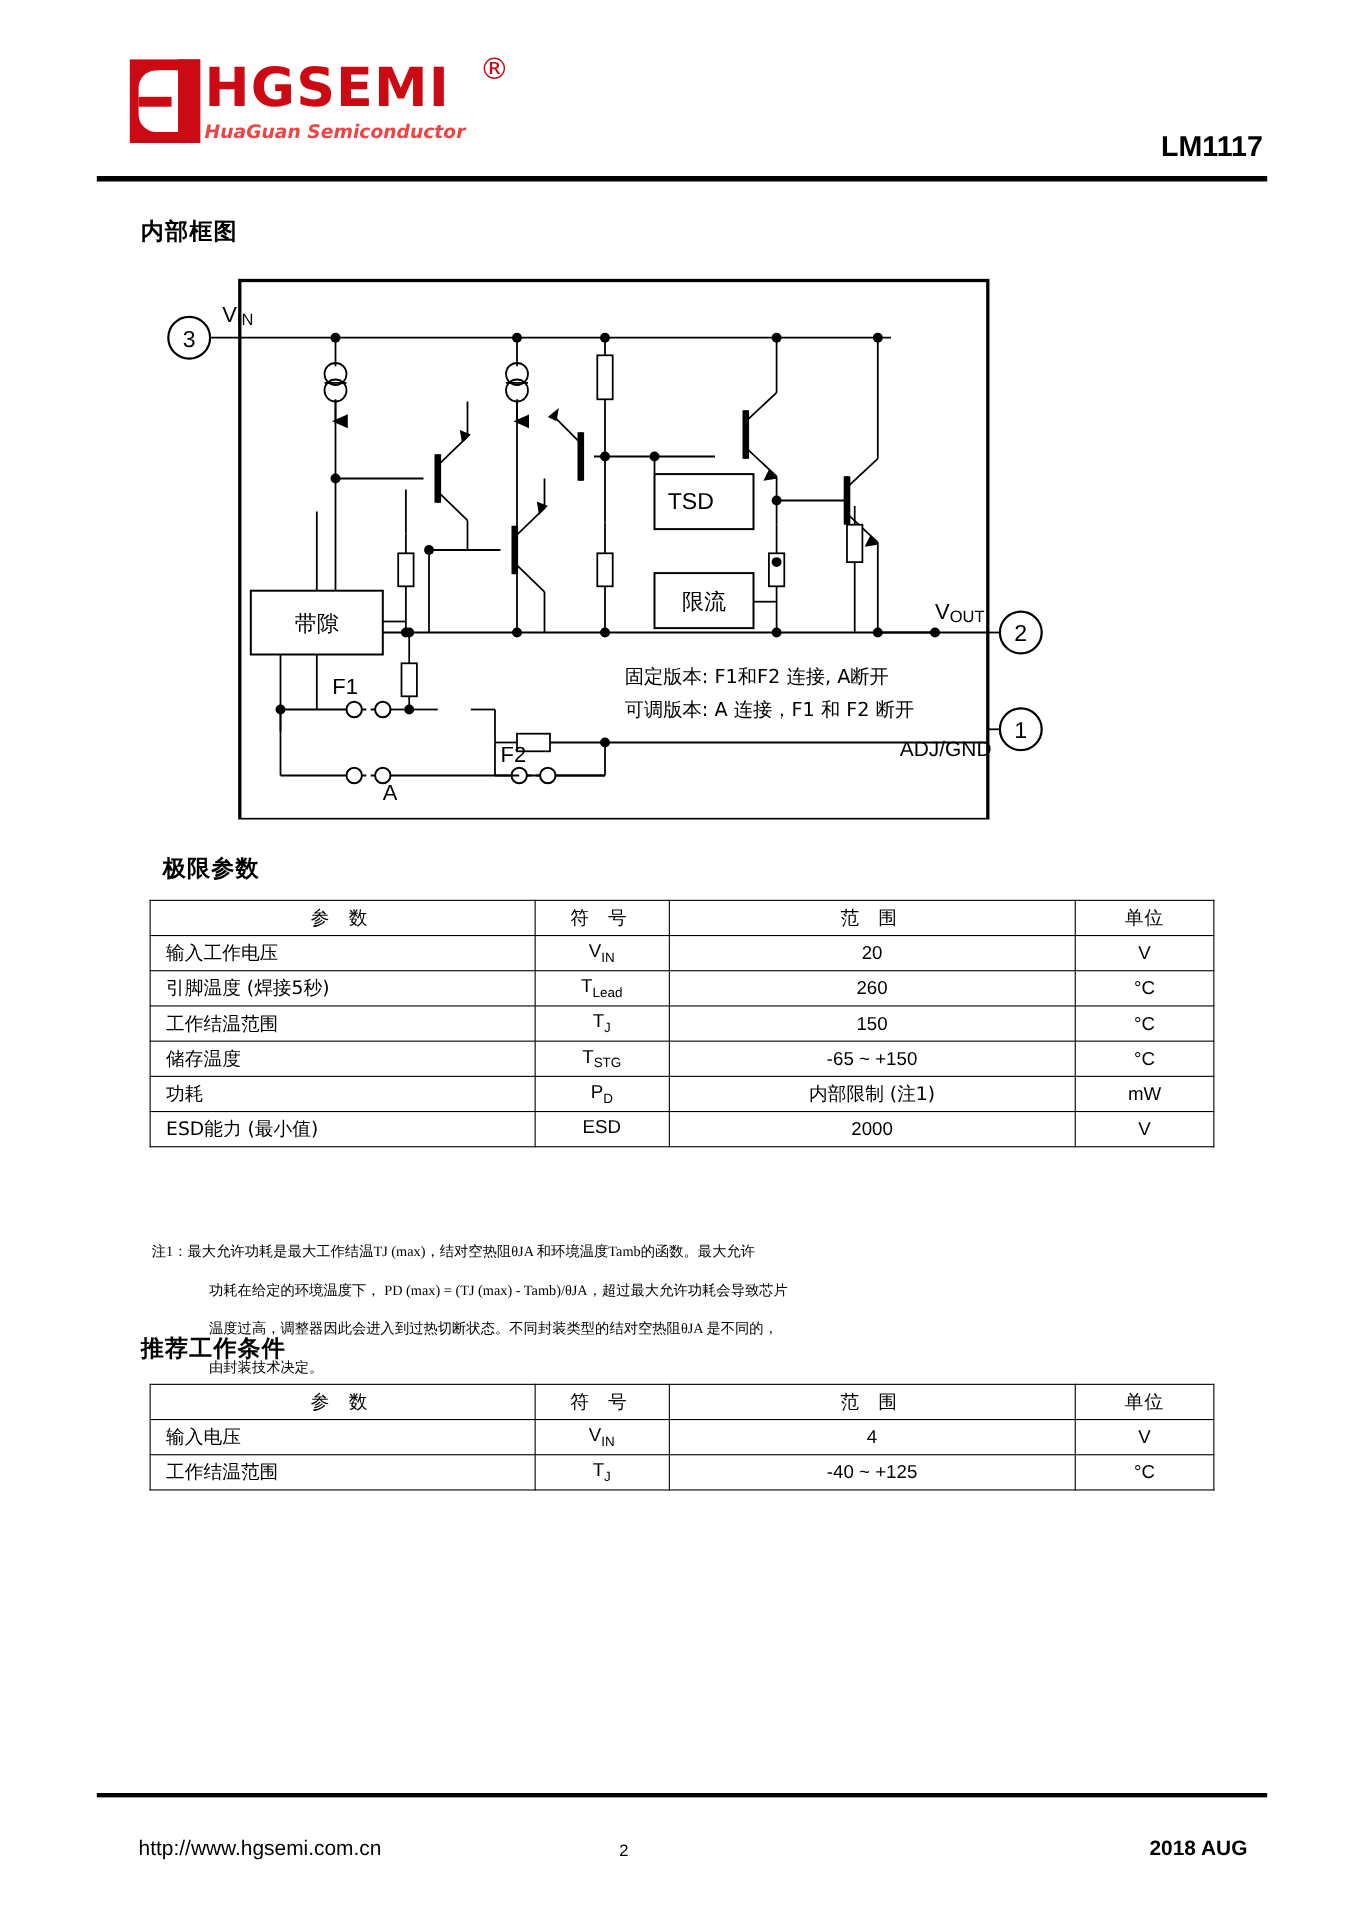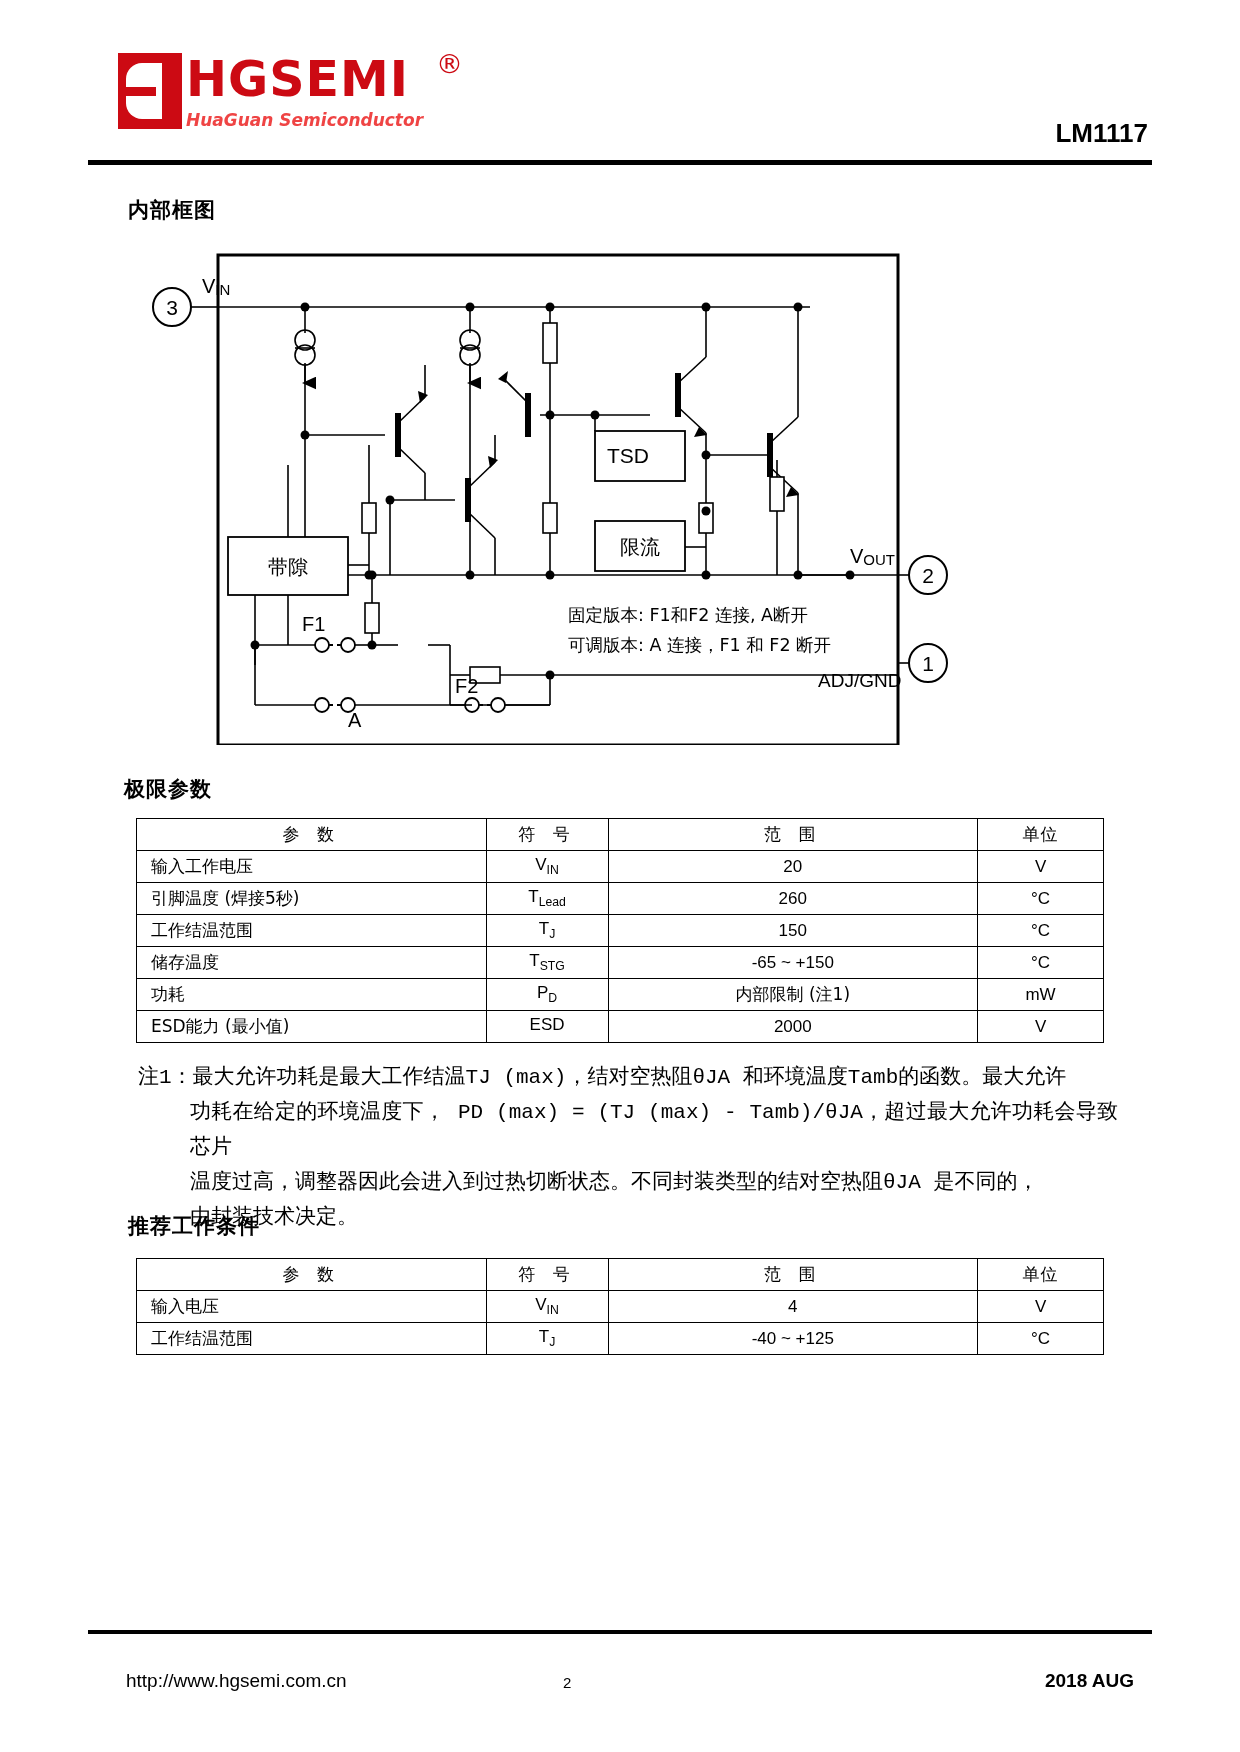--- a/index.html
+++ b/index.html
@@ -8,59 +8,59 @@
     background:#ffffff;
     font-family:"Liberation Sans","DejaVu Sans",sans-serif;
     color:#000;
     position:relative;
     overflow:hidden;
   }
   .page{position:relative;width:1240px;height:1752px;}
 
   
   .header{position:absolute;left:0;top:0;width:1240px;height:170px;}
-  .logo-wrap{position:absolute;left:118px;top:52px;display:flex;align-items:center;}
+  .logo-wrap{position:absolute;left:118px;top:52px;display:flex;align-items:flex-end;}
   .logo-mark{position:relative;width:64px;height:76px;margin-right:4px;}
   .logo-mark .blk{position:absolute;background:#cc0a13;}
   .logo-mark .b1{left:0;top:0;width:64px;height:76px;}
   .logo-mark .cut{position:absolute;left:8px;top:10px;width:34px;height:56px;background:#ffffff;border-radius:16px 0 0 16px;}
   .logo-mark .cut2{position:absolute;left:26px;top:10px;width:18px;height:56px;background:#ffffff;}
   .logo-mark .bar{position:absolute;left:8px;top:34px;width:30px;height:9px;background:#cc0a13;}
   .logo-mark .rt{position:absolute;left:44px;top:0;width:20px;height:76px;background:#cc0a13;}
   .logo-text{position:relative;}
   .logo-name{font-family:"DejaVu Sans",sans-serif;font-weight:bold;font-size:49px;color:#cc0a13;letter-spacing:1px;line-height:56px;}
   .logo-sub{font-family:"DejaVu Sans",sans-serif;font-style:italic;font-weight:bold;font-size:17px;color:#ef4444;margin-top:2px;letter-spacing:0px;}
   .logo-reg{position:absolute;left:250px;top:-4px;font-size:27px;color:#cc0a13;font-family:"DejaVu Sans",sans-serif;}
   .partno{position:absolute;right:92px;top:118px;font-size:26px;font-weight:bold;letter-spacing:0px;font-family:"Liberation Sans",sans-serif;}
   .hrule{position:absolute;left:88px;top:160px;width:1064px;height:5px;background:#000;}
 
   
   .sec-title{position:absolute;font-size:21px;font-weight:bold;font-family:"DejaVu Sans",sans-serif;letter-spacing:1px;}
   #t-block{left:128px;top:196px;}
-  #t-abs{left:124px;top:775px;}
+  #t-abs{left:148px;top:775px;}
   #t-rec{left:128px;top:1212px;}
 
   
   .diagram{position:absolute;left:150px;top:245px;width:900px;height:500px;}
   .diagram svg{display:block;}
 
   
   table.dt{position:absolute;border-collapse:collapse;font-family:"Liberation Sans","DejaVu Sans",sans-serif;border-radius:20px;}
   table.dt td{border:1px solid #000;font-size:17px;height:31px;padding:0 6px;}
   table.dt td.c{text-align:center;}
   table.dt td.l{text-align:left;padding-left:14px;}
   table.dt .hd{text-align:center;letter-spacing:6px;font-family:"DejaVu Sans",sans-serif;}
   #tbl-abs{left:136px;top:818px;width:968px;}
   #tbl-rec{left:136px;top:1258px;width:968px;}
   .cjk{font-family:"DejaVu Sans",sans-serif;}
   sub{font-size:0.72em;}
   .sym{font-size:18px;}
 
   
-  .note{position:absolute;left:138px;top:1060px;width:980px;font-family:Liberation Mono, monospace;font-size:21px;line-height:35px;text-align:justify;}
+  .note{position:absolute;left:138px;top:1120px;width:980px;font-family:Liberation Serif, serif;font-size:13px;line-height:35px;text-align:justify;}
   .note .ind{display:block;text-indent:0;}
   .note .l2{padding-left:52px;}
 
   
   .frule{position:absolute;left:88px;top:1630px;width:1064px;height:4px;background:#000;}
   .footer{position:absolute;left:88px;top:1650px;width:1064px;height:60px;}
   .f-left{position:absolute;left:38px;top:20px;font-size:19px;font-family:"Liberation Sans",sans-serif;}
   .f-mid{position:absolute;left:475px;top:24px;font-size:15px;}
   .f-right{position:absolute;right:18px;top:20px;font-size:19px;font-weight:bold;font-family:"Liberation Sans",sans-serif;text-align:center;}
 </style>

